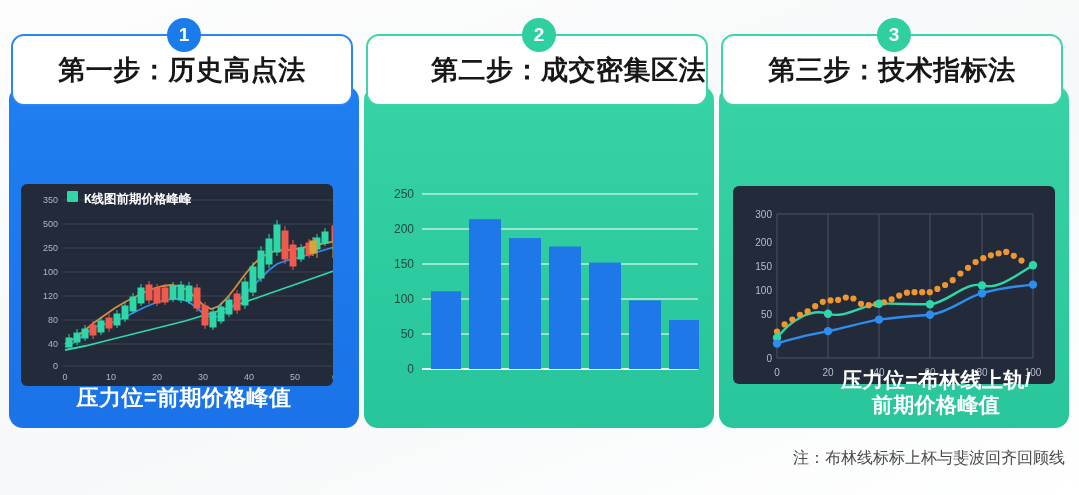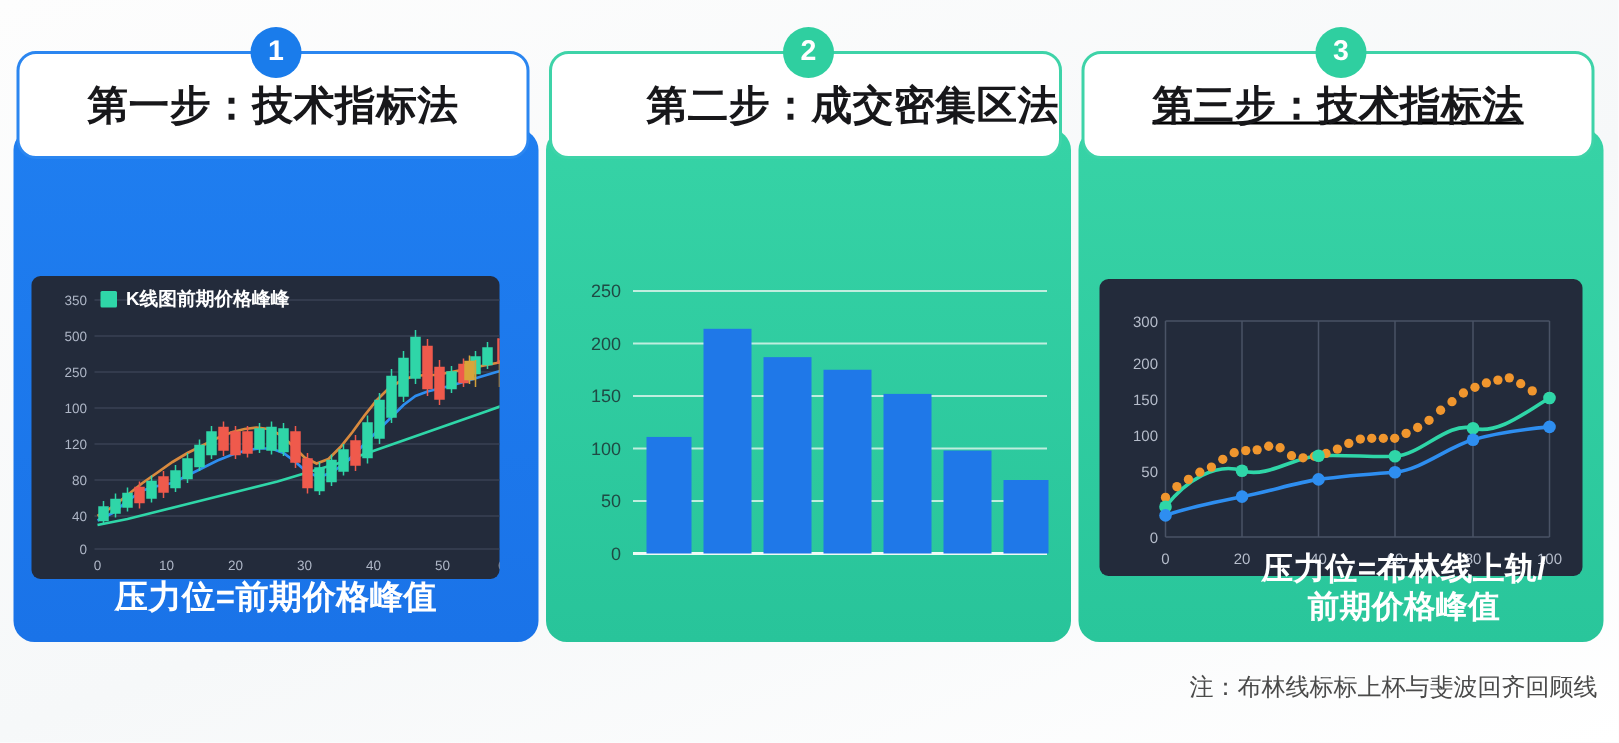--- a/index.html
+++ b/index.html
@@ -62,21 +62,21 @@
     background: #ffffff;
     border-radius: 13px;
     box-sizing: border-box;
     display: flex;
     align-items: center;
     justify-content: center;
     z-index: 3;
   }
   #card1 .card-header { border: 2px solid #2b86f0; }
   #card2 .card-header { border: 2px solid #3ed3a8; justify-content: flex-end; }
-  #card3 .card-header { border: 2px solid #3ed3a8; text-decoration: underline; }
+  #card3 .card-header { border: 2px solid #3ed3a8; }
 
   .card-title {
     font-size: 27px;
     font-weight: bold;
     color: #17171a;
     letter-spacing: 0.5px;
     white-space: nowrap;
   }
 
   
@@ -125,24 +125,24 @@
     font-weight: bold;
     line-height: 1.22;
     letter-spacing: 0.4px;
   }
   #card3 .caption { bottom: 10px; font-size: 21px; padding-left: 42px; }
 
   
   .legend {
     position: absolute;
     display: flex;
-    align-items: center;
     gap: 6px;
     z-index: 4;
     white-space: nowrap;
+    font-family: Liberation Mono, monospace;
   }
   #card1 .legend { left: 46px; top: 7px; }
   #card3 .legend { left: 28px; top: 8px; }
   .legend-marker-square {
     width: 11px; height: 11px;
     background: #2fd6a8;
     border-radius: 1px;
     flex: 0 0 auto;
   }
   .legend-marker-dot {
@@ -312,21 +312,21 @@
           <span class="legend-label">K线图前期价格峰峰</span>
         </div>
       </div>
 
       <div class="caption">
         <span>压力位=前期价格峰值</span>
       </div>
     </div>
 
     <div class="card-header">
-      <span class="card-title">第一步：技术指标法</span>
+      <span class="card-title">第一步：历史高点法</span>
     </div>
     <div class="badge">1</div>
   </div>
 
   <div class="card" id="card2">
     <div class="card-body">
 
       <div class="chart-plate">
         <svg width="342" height="216" viewBox="0 0 342 216">
 

